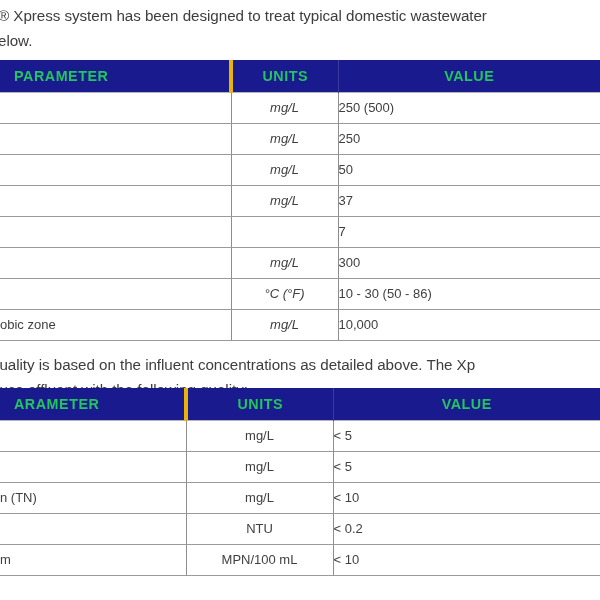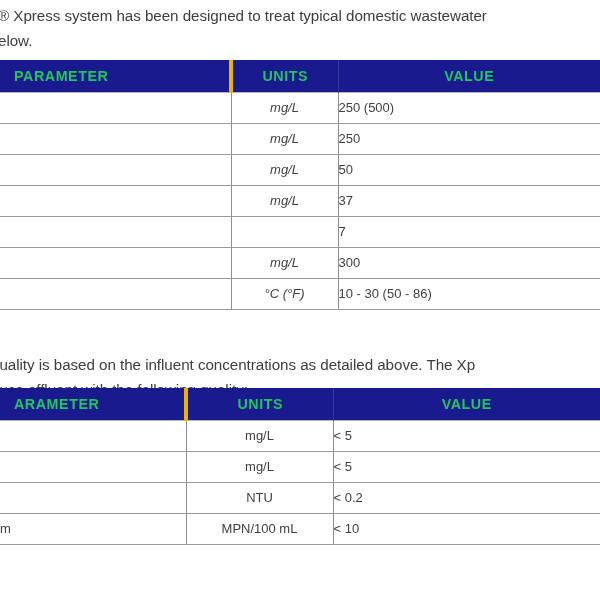--- a/index.html
+++ b/index.html
@@ -143,20 +143,25 @@
       <tr>
         <td class="c-param"></td>
         <td class="c-units">mg/L</td>
         <td class="c-value">300</td>
       </tr>
       <tr>
         <td class="c-param"></td>
         <td class="c-units">°C (°F)</td>
         <td class="c-value">10 - 30 (50 - 86)</td>
       </tr>
+      <tr>
+        <td class="c-param">obic zone</td>
+        <td class="c-units">mg/L</td>
+        <td class="c-value">10,000</td>
+      </tr>
     </tbody>
   </table>
 
   <div class="para" id="effluent-para">
     <span class="line">quality is based on the influent concentrations as detailed above. The Xp</span>
     <span class="line">duce effluent with the following quality:</span>
   </div>
 
   <table class="tbl" id="effluent-table">
     <colgroup>
@@ -176,20 +181,25 @@
         <td class="c-param"></td>
         <td class="c-units">mg/L</td>
         <td class="c-value">&lt; 5</td>
       </tr>
       <tr>
         <td class="c-param"></td>
         <td class="c-units">mg/L</td>
         <td class="c-value">&lt; 5</td>
       </tr>
       <tr>
+        <td class="c-param">n (TN)</td>
+        <td class="c-units">mg/L</td>
+        <td class="c-value">&lt; 10</td>
+      </tr>
+      <tr>
         <td class="c-param"></td>
         <td class="c-units">NTU</td>
         <td class="c-value">&lt; 0.2</td>
       </tr>
       <tr>
         <td class="c-param">m</td>
         <td class="c-units">MPN/100 mL</td>
         <td class="c-value">&lt; 10</td>
       </tr>
     </tbody>

